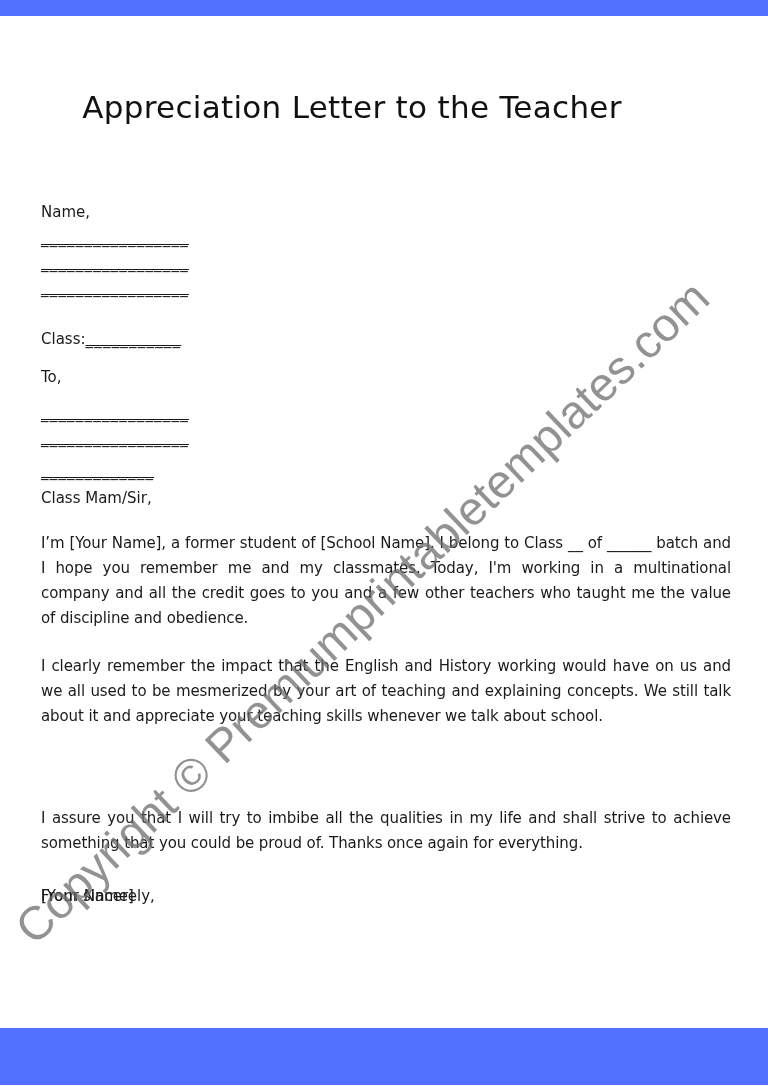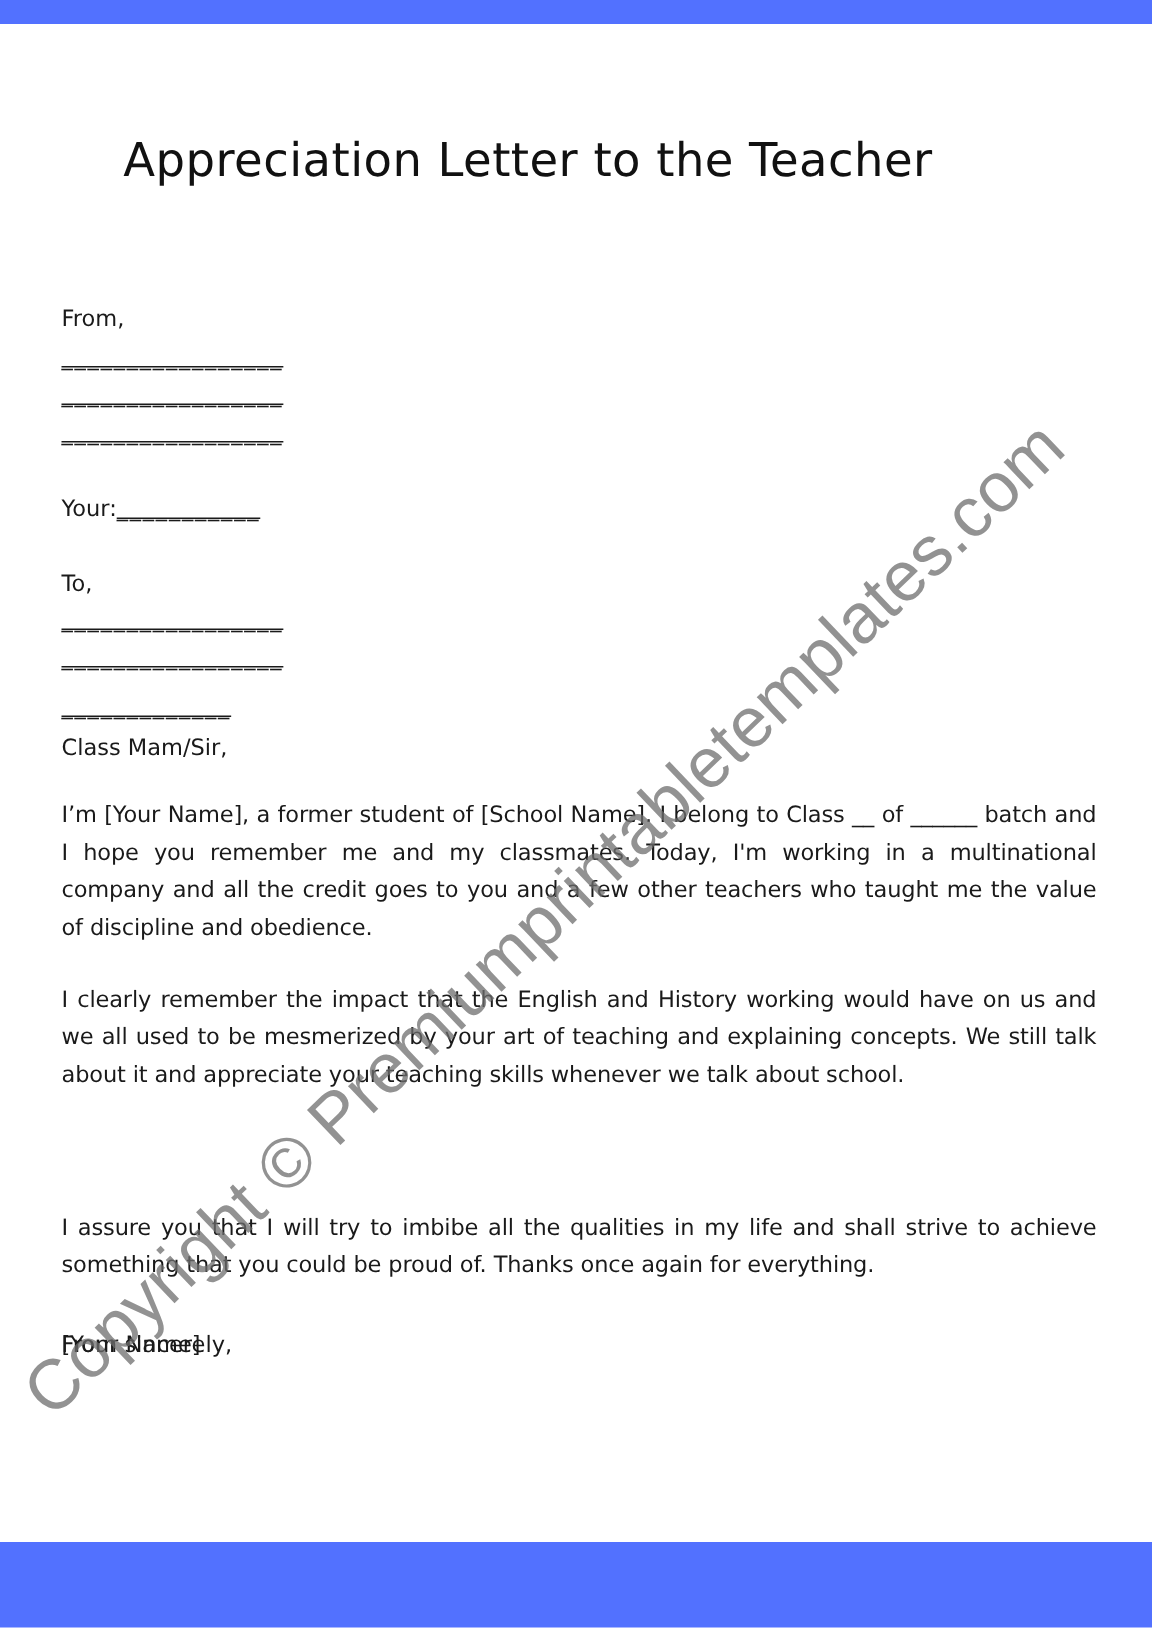--- a/index.html
+++ b/index.html
@@ -37,28 +37,28 @@
     color: rgba(110,110,110,0.75); white-space: nowrap; letter-spacing: 0px;
   }
 </style>
 </head>
 <body>
 
 <div class="bar-top"></div>
 
 <div class="title">Appreciation Letter to the Teacher</div>
 
-<div class="line" style="top:202px">From,</div>
+<div class="line" style="top:202px">Name,</div>
 <div class="line blank" style="top:228px">_________________</div>
 <div class="line blank" style="top:253px">_________________</div>
 <div class="line blank" style="top:278px">_________________</div>
 
-<div class="line" style="top:329px"><span>Your:</span><span class="blank">___________</span></div>
+<div class="line" style="top:329px"><span>Class:</span><span class="blank">___________</span></div>
 
-<div class="line" style="top:379px">To,</div>
+<div class="line" style="top:367px">To,</div>
 <div class="line blank" style="top:403px">_________________</div>
 <div class="line blank" style="top:428px">_________________</div>
 <div class="line blank" style="top:461px">_____________</div>
 
 <div class="line" style="top:488px">Class Mam/Sir,</div>
 
 <p class="para" style="top:531px">I’m [Your Name], a former student of [School Name]. I belong to Class __ of ______ batch and I hope you remember me and my classmates. Today, I'm working in a multinational company and all the credit goes to you and a few other teachers who taught me the value of discipline and obedience.</p>
 <p class="para" style="top:654px">I clearly remember the impact that the English and History working would have on us and we all used to be mesmerized by your art of teaching and explaining concepts. We still talk about it and appreciate your teaching skills whenever we talk about school.</p>
 <p class="para" style="top:806px">I assure you that I will try to imbibe all the qualities in my life and shall strive to achieve something that you could be proud of. Thanks once again for everything.</p>
 

